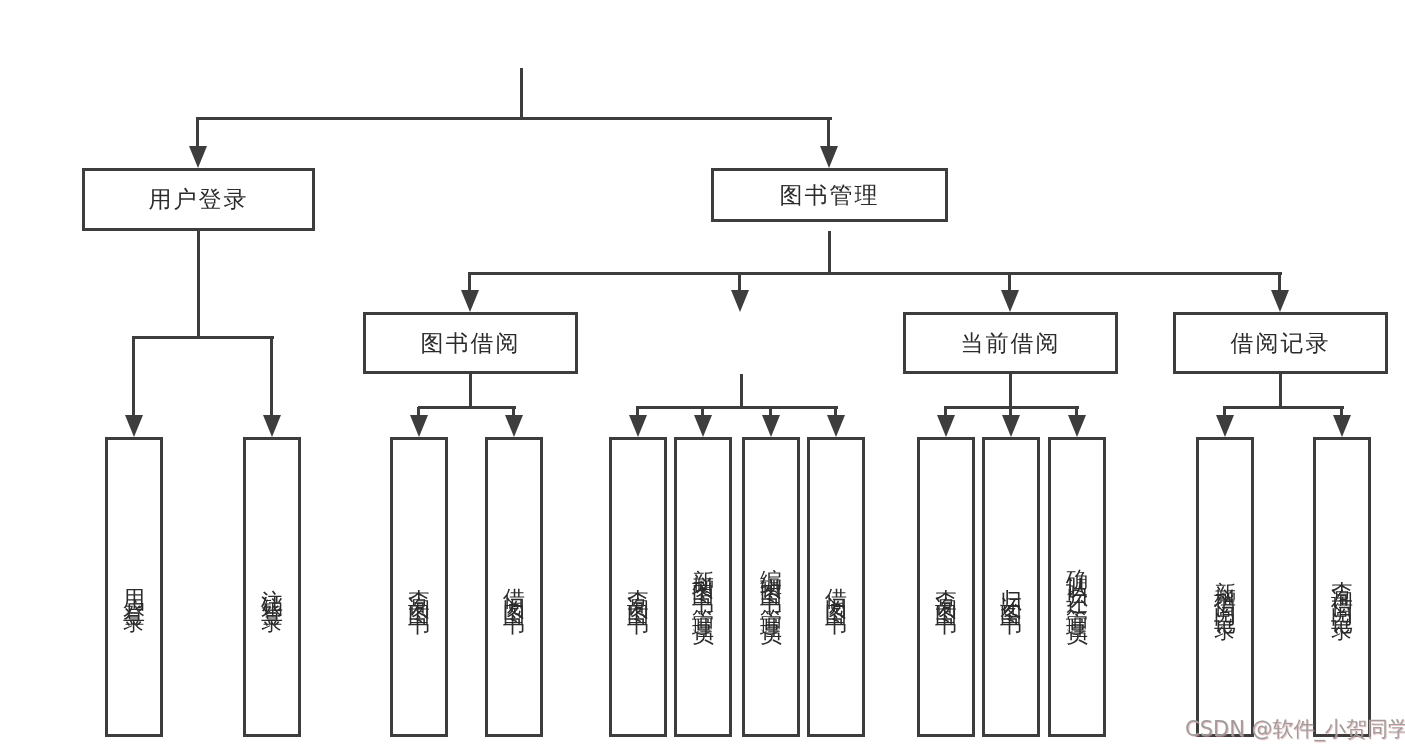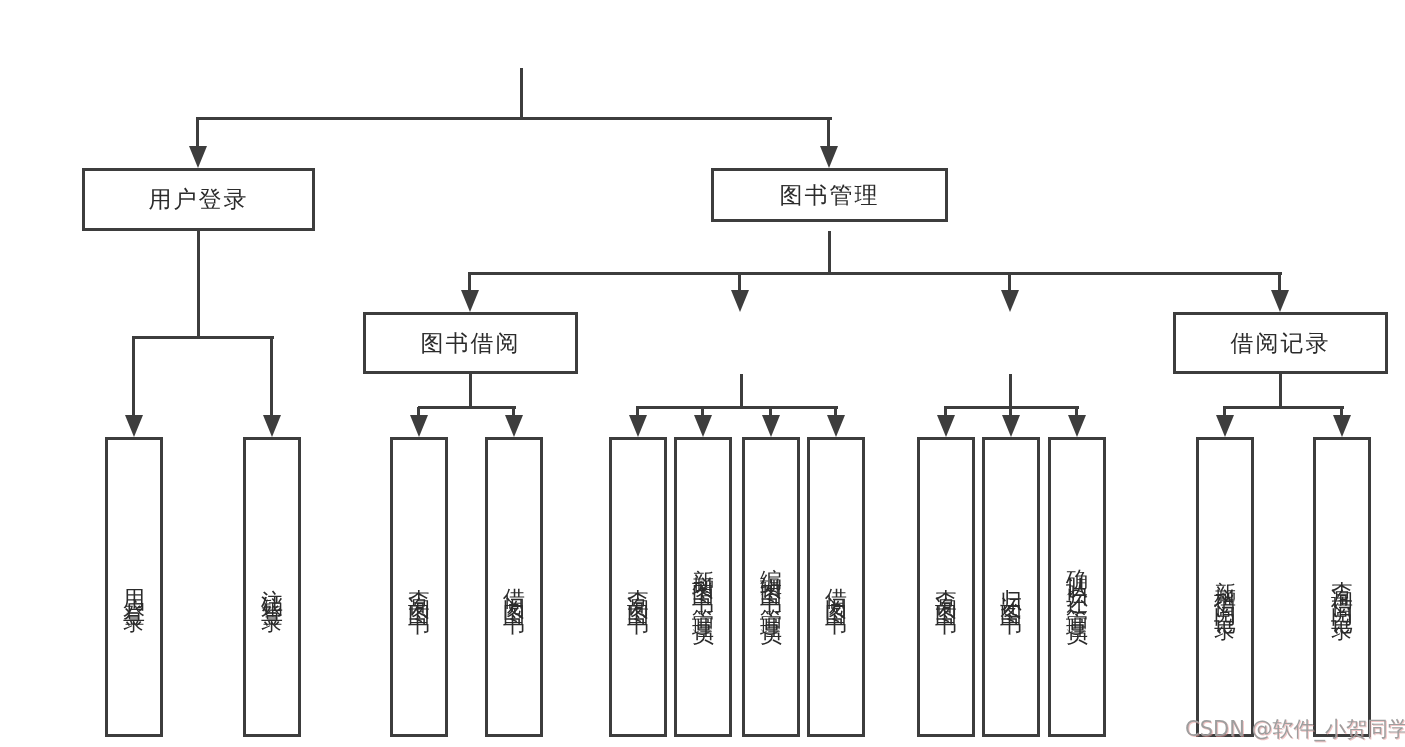--- a/index.html
+++ b/index.html
@@ -100,20 +100,21 @@
   <div class="arrow" style="left:1001px;top:272px;height:40px">
       <i class="stem"></i>
       <b class="head"></b>
     </div>
   <div class="arrow" style="left:1271px;top:272px;height:40px">
       <i class="stem"></i>
       <b class="head"></b>
     </div>
 
   <div class="box hbox" style="left:363px;top:312px;width:215px;height:62px">图书借阅</div>
+  <div class="box hbox" style="left:903px;top:312px;width:215px;height:62px">当前借阅</div>
   <div class="box hbox" style="left:1173px;top:312px;width:215px;height:62px">借阅记录</div>
 
   <div class="cline" style="left:469px;top:374px;width:3px;height:34px"></div>
   <div class="cline" style="left:418px;top:406px;width:98px;height:3px"></div>
   <div class="arrow" style="left:410px;top:407px;height:30px">
       <i class="stem"></i>
       <b class="head"></b>
     </div>
   <div class="arrow" style="left:505px;top:407px;height:30px">
       <i class="stem"></i>

